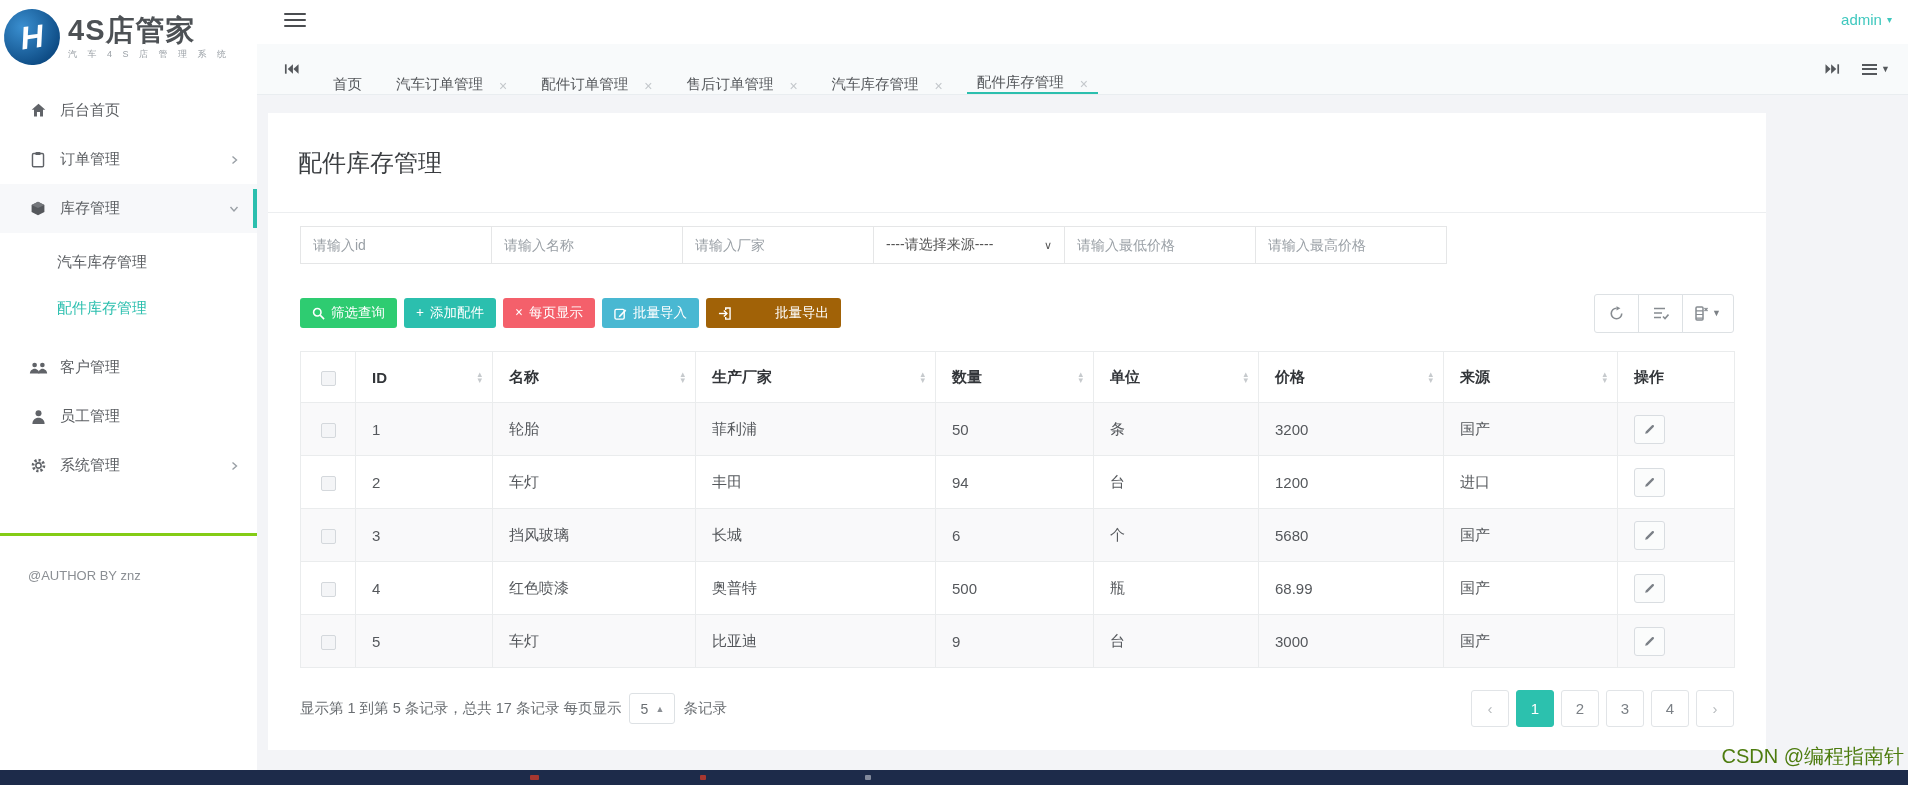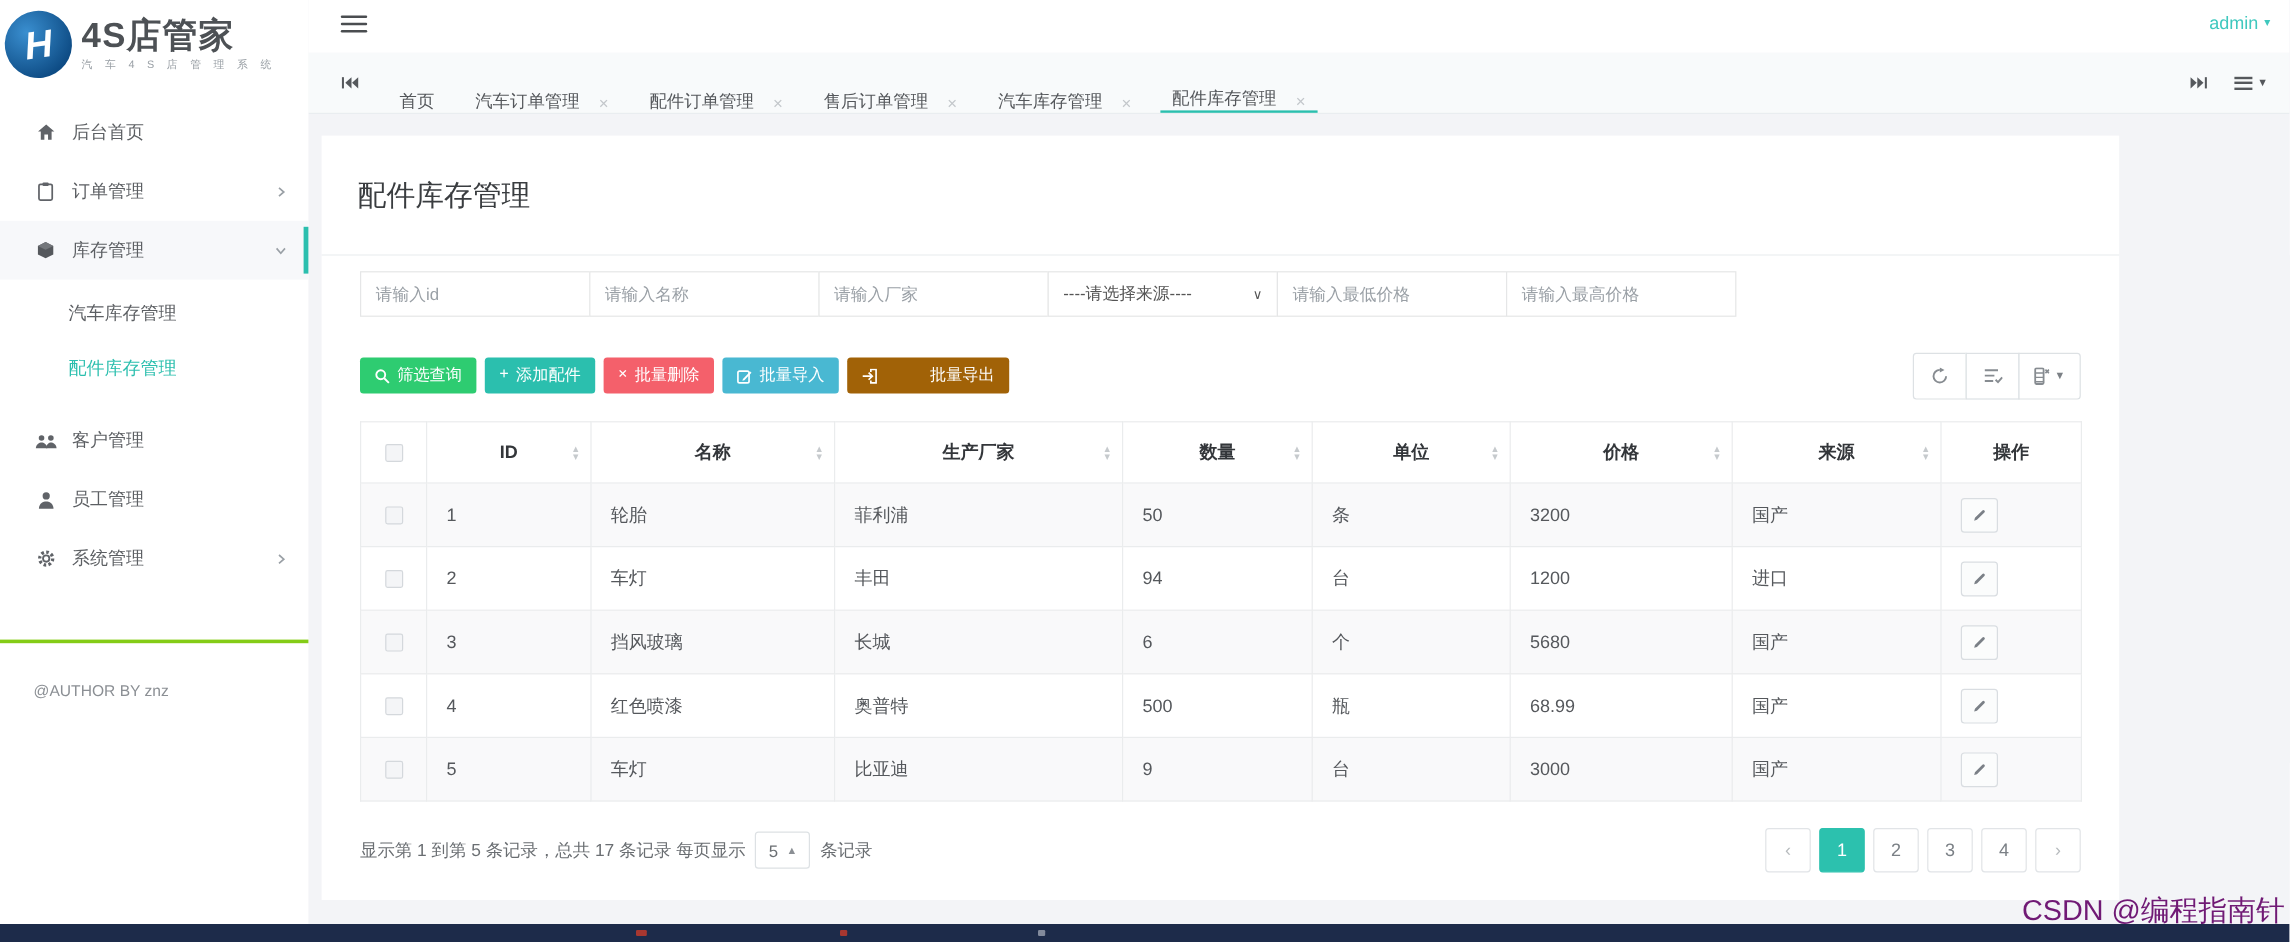--- a/index.html
+++ b/index.html
@@ -78,21 +78,21 @@
   .toolbar { margin-left:auto; display:flex; }
   .tool-btn { width:45px; height:39px; background:#fff; border:1px solid #dde1e4; margin-left:-1px;
     display:flex; align-items:center; justify-content:center; cursor:pointer; gap:4px; }
   .tool-btn:first-child { border-radius:3px 0 0 3px; margin-left:0; }
   .tool-btn:last-child  { border-radius:0 3px 3px 0; width:52px; }
   .tool-btn .caret { font-size:9px; color:#7c8186; }
 
   
   table.grid { width:100%; border-collapse:collapse; table-layout:fixed; margin-top:18px; }
   table.grid th, table.grid td { border:1px solid #eaeced; padding:0 16px; font-size:15px; }
-  table.grid th { height:51px; text-align:center; color:#33363a; font-weight:bold; position:relative; }
+  table.grid th { height:51px; text-align:left; color:#33363a; font-weight:bold; position:relative; }
   table.grid td { height:53px; color:#55585c; }
   table.grid tr.striped td { background:#f9f9fa; }
   .c-check { width:55px; text-align:center !important; padding:0 !important; }
   .checkbox { display:inline-block; width:15px; height:15px; border:1px solid #d4d8dc; background:#f4f5f7;
     border-radius:2px; vertical-align:middle; cursor:pointer; }
   .sort { position:absolute; right:10px; top:50%; transform:translateY(-50%); display:flex; flex-direction:column;
     font-size:9px; color:#c6cacd; line-height:6px; font-weight:normal; }
   .edit-btn { width:31px; height:29px; border:1px solid #d9dde1; background:#fbfcfc; border-radius:3px;
     display:inline-flex; align-items:center; justify-content:center; cursor:pointer; }
 
@@ -103,21 +103,21 @@
     border:1px solid #dde1e4; border-radius:3px; background:#fff; font-size:14px; color:#6a6e72; cursor:pointer; }
   .page-size-box .caret { font-size:9px; color:#8b8f94; }
   .pager { margin-left:auto; display:flex; gap:7px; }
   .page-btn { min-width:38px; height:37px; border:1px solid #e1e4e7; background:#fff; border-radius:3px;
     display:flex; align-items:center; justify-content:center; font-size:15px; color:#7b8086; cursor:pointer;
     font-family:inherit; }
   .page-btn.nav { color:#b6babd; }
   .page-btn.active { background:#2cc1ae; border-color:#2cc1ae; color:#fff; }
 
   
-  .watermark { position:absolute; right:4px; top:743px; font-size:24px; color:#701a75; z-index:6; }
+  .watermark { position:absolute; right:4px; top:743px; font-size:20px; color:#4d7c0f; z-index:6; }
   .bottom-strip { position:absolute; left:0; top:770px; width:100%; height:15px; background:#1d2b4a; z-index:4; }
   .bottom-strip .mark { position:absolute; top:5px; width:9px; height:5px; border-radius:1px; background:#c0392b; opacity:.85; }
 </style>
 </head>
 <body>
 
 <div class="app">
 
   <aside class="sidebar">
     <div class="logo">
@@ -306,21 +306,21 @@
               </svg>
           </span>
           <span>筛选查询</span>
         </button>
         <button class="btn btn-teal">
           <i class="bi">+</i>
           <span>添加配件</span>
         </button>
         <button class="btn btn-red">
           <i class="bi">×</i>
-          <span>批量删除</span>
+          <span>每页显示</span>
         </button>
         <button class="btn btn-blue">
           <span style="display:flex;">
             <svg width="13" height="13" viewBox="0 0 14 14">
                 <rect x="1" y="2.5" width="10" height="10.5" rx="1.5" fill="none" stroke="#fff" stroke-width="1.5"></rect>
                 <path d="M5.5 9.5 L12 2.8 L13.2 4 L6.8 10.6 L5 11 Z" fill="#fff"></path>
               </svg>
           </span>
           <span>批量导入</span>
         </button>

